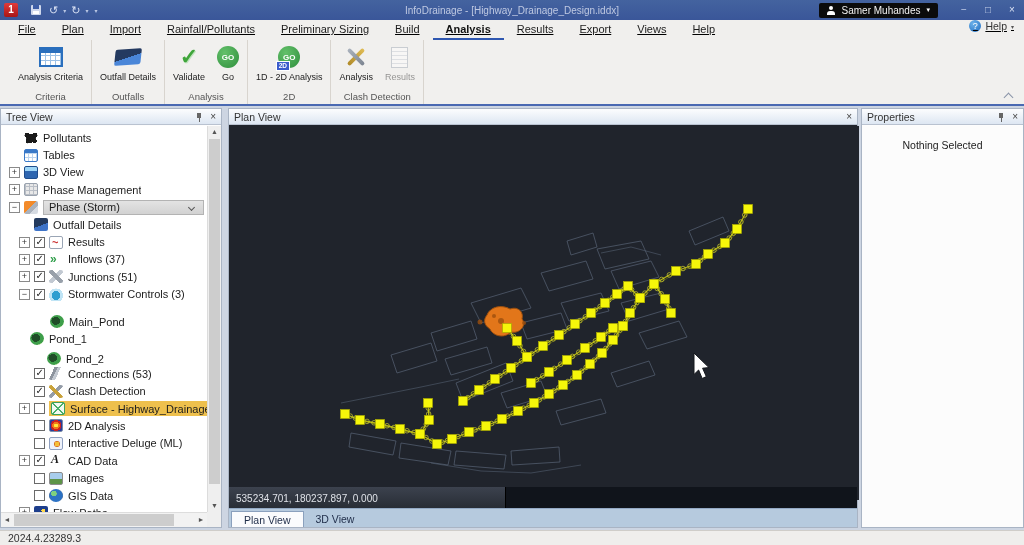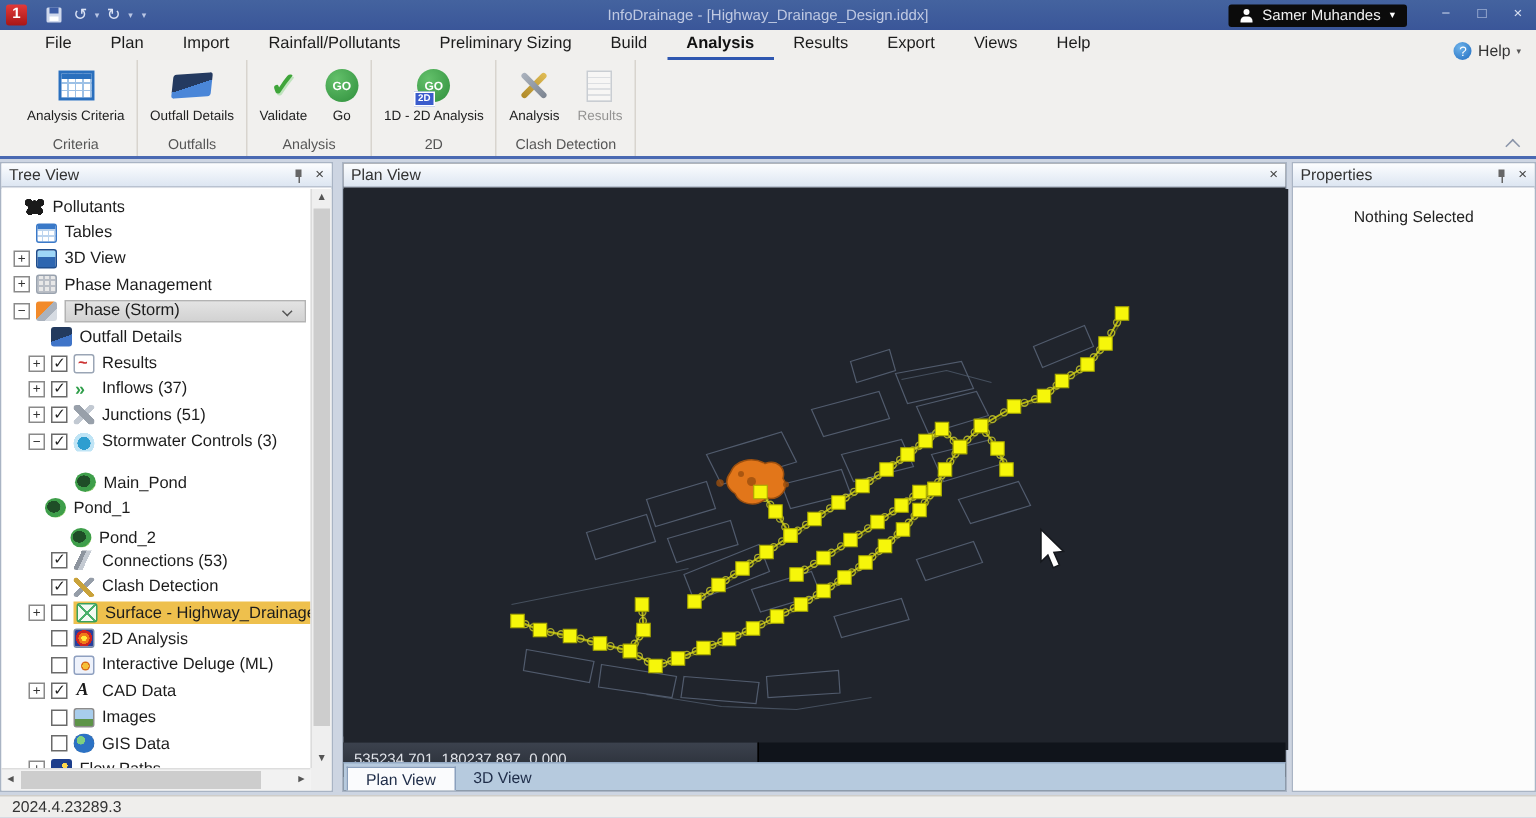--- a/index.html
+++ b/index.html
@@ -18,21 +18,21 @@
   .tb-right { margin-left:auto; display:flex; align-items:center; height:20px; }
   .user-chip { background:#0b0b0b; border-radius:2px; height:15px; display:flex; align-items:center; padding:0 8px; gap:6px; color:#f2f2f2; font-size:10px; margin-right:14px; }
   .person { width:9px; height:9px; position:relative; display:inline-block; }
   .person::before { content:""; position:absolute; top:0; left:2.5px; width:4px; height:4px; border-radius:50%; background:#fff; }
   .person::after { content:""; position:absolute; bottom:0; left:0.5px; width:8px; height:3.5px; border-radius:3px 3px 0 0; background:#fff; }
   .chip-caret { font-size:7px; color:#fff; }
   .winbtn { color:#c3cfe8; font-size:10px; width:24px; text-align:center; line-height:20px; }
   .winbtn.close { color:#d8e0f2; }
 
   
-  .menubar { position:absolute; top:20px; left:0; right:0; height:20px; background:#f0efed; display:flex; align-items:flex-end; padding-left:17px; }
+  .menubar { position:absolute; top:20px; left:0; right:0; height:20px; background:#f0efed; display:flex; align-items:flex-start; padding-left:5px;text-decoration:underline; }
   .mtab { padding:0 13px; font-size:11px; color:#1c1c1c; height:20px; line-height:19px; white-space:nowrap; }
   .mtab.active { font-weight:bold; border-bottom:2px solid #2f57b0; color:#111; }
   .menu-help { margin-left:auto; display:flex; align-items:center; gap:4px; margin-right:10px; font-size:10.5px; color:#333; }
   .qicon { width:12px; height:12px; border-radius:50%; background:radial-gradient(circle at 35% 30%,#6db2ea,#1f6cc0); color:#fff; font-size:9px; text-align:center; line-height:12px; }
   .help-caret { font-size:6px; color:#555; }
 
   
   .ribbon { position:absolute; top:40px; left:0; right:0; height:66px; background:#f1f0ee; border-bottom:2px solid #4a69b2; display:flex; align-items:stretch; padding-left:10px; }
   .rgroup { display:flex; flex-direction:column; border-right:1px solid #d8d4ce; padding:2px 4px 0 4px; }
   .ritems { display:flex; flex:1; align-items:flex-start; justify-content:center; gap:4px; }
@@ -114,21 +114,21 @@
   .hscroll { position:absolute; left:0; right:14px; bottom:0; height:15px; background:#f2f2f2; border-top:1px solid #ddd; }
   .hscroll .arr { position:absolute; top:0; bottom:0; width:12px; font-size:7px; color:#555; text-align:center; line-height:14px; }
   .hscroll .arr.right { right:0; }
   .hthumb { position:absolute; top:1px; bottom:1px; left:13px; width:160px; background:#cdcdcd; }
   .scorner { position:absolute; right:0; bottom:0; width:14px; height:15px; background:#efefef; }
 
   
   .plan-panel .panel-header { background:linear-gradient(#fcfdfe,#dde6f2); }
   .map { position:absolute; top:17px; left:0; right:0; bottom:36px; background:#20242c; }
   .map svg { position:absolute; inset:0; }
-  .coordbar { position:absolute; left:0; right:0; bottom:9px; height:23px; background:#10141b; display:flex; align-items:center; }
+  .coordbar { position:absolute; left:0; right:0; bottom:17px; height:23px; background:#10141b; display:flex; align-items:center; }
   .coordbox { width:277px; height:100%; background:linear-gradient(#3c424e,#262b33); border-right:1px solid #000; display:flex; align-items:center; padding-left:7px; font-size:10px; color:#dfe2e8; white-space:nowrap; }
   .viewtabs { position:absolute; left:0; right:0; bottom:0; height:19px; background:#b6cade; display:flex; align-items:flex-end; padding-left:2px; border-top:1px solid #93a9c4; }
   .vtab { height:16px; line-height:16px; padding:0 12px; font-size:10.5px; color:#1e2c48; white-space:nowrap; }
   .vtab.active { background:#fafbfd; border:1px solid #8aa0bd; border-bottom:none; }
 
   
   .props-body { position:absolute; top:17px; left:0; right:0; bottom:0; background:#fcfcfc; text-align:center; padding-top:13px; font-size:10.5px; color:#222; }
 
   
   .statusbar { position:absolute; left:0; right:0; bottom:0; height:15px; background:#efeeec; border-top:1px solid #cfcdc9; font-size:10.5px; color:#333; line-height:14px; padding-left:8px; }
@@ -257,21 +257,21 @@
 
     <div class="panel tree-panel">
       <div class="panel-header">
         <span>Tree View</span>
         <span class="ph-tools">
           <span class="pin"></span>
           <span class="xclose">×</span>
         </span>
       </div>
       <div class="tree-body" id="tree-rows">
-          <div class="trow" style="padding-left: 0;">
+          <div class="trow" style="padding-left: 8px;">
             <span class="expand spacer"></span>
             <span class="ti ti-pollutants"></span>
             <span class="tlabel">Pollutants</span>
           </div>
           <div class="trow" style="padding-left: 8px;">
             <span class="expand spacer"></span>
             <span class="ti ti-tables"></span>
             <span class="tlabel">Tables</span>
           </div>
           <div class="trow" style="padding-left: 8px;">

